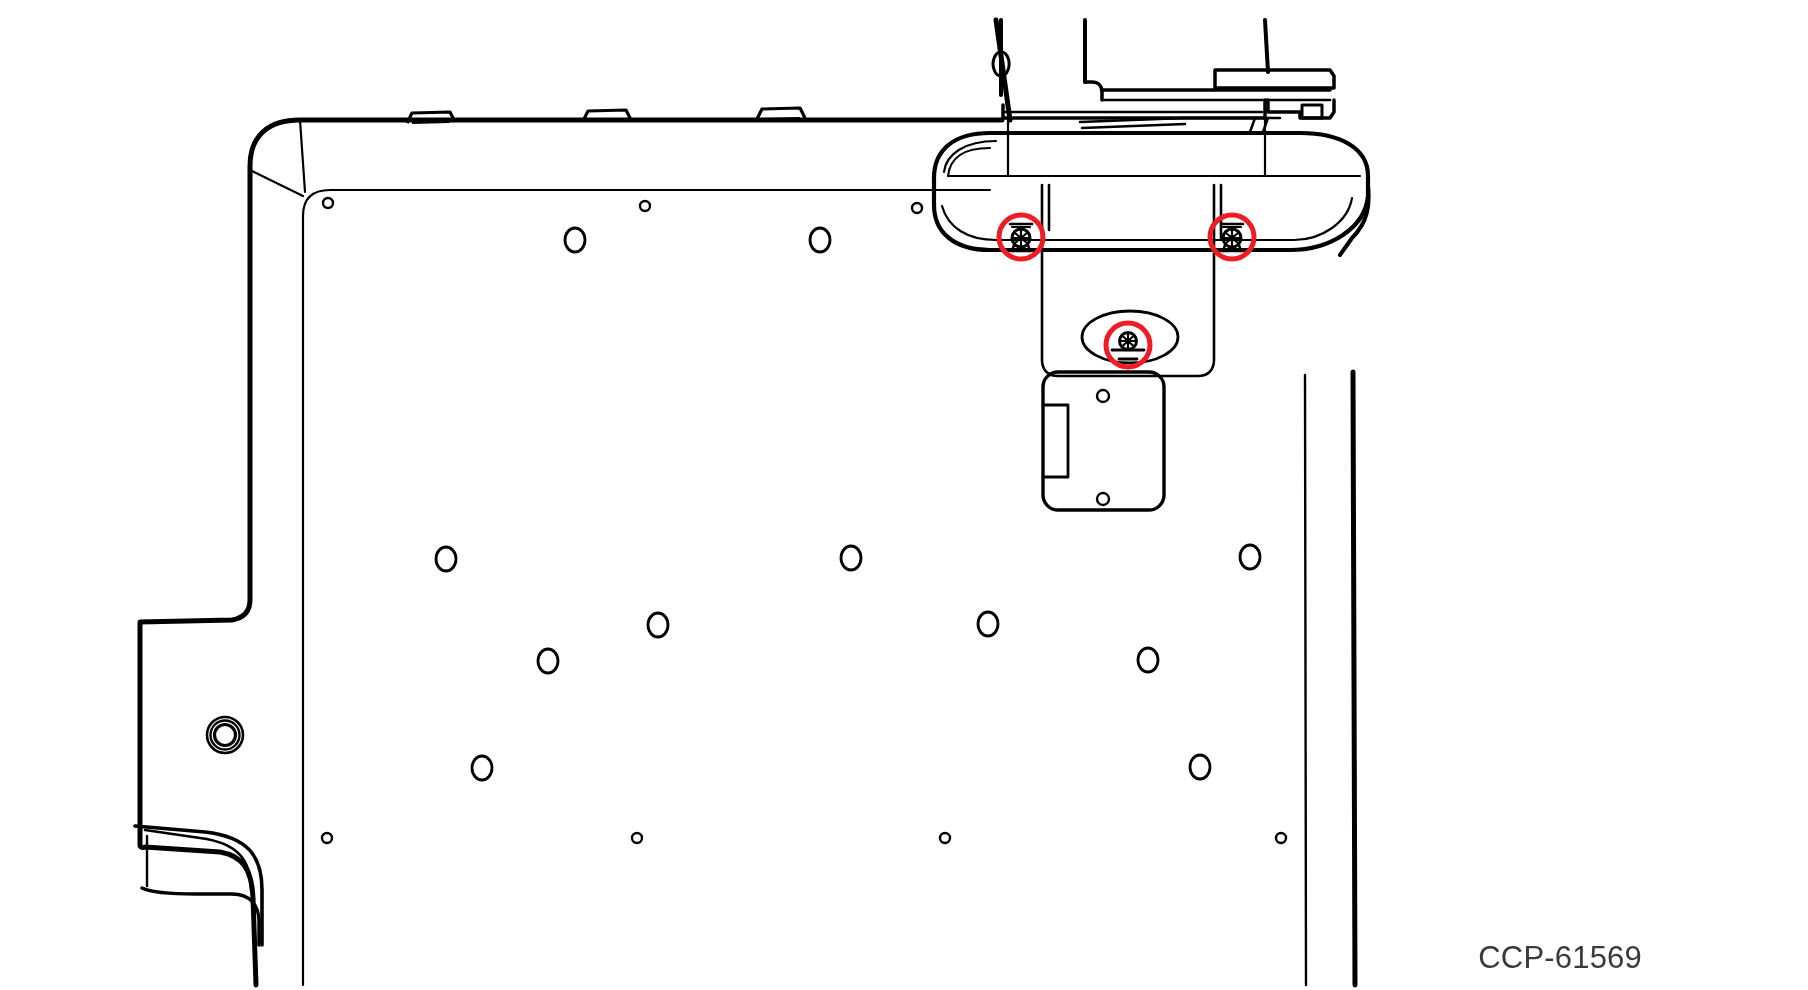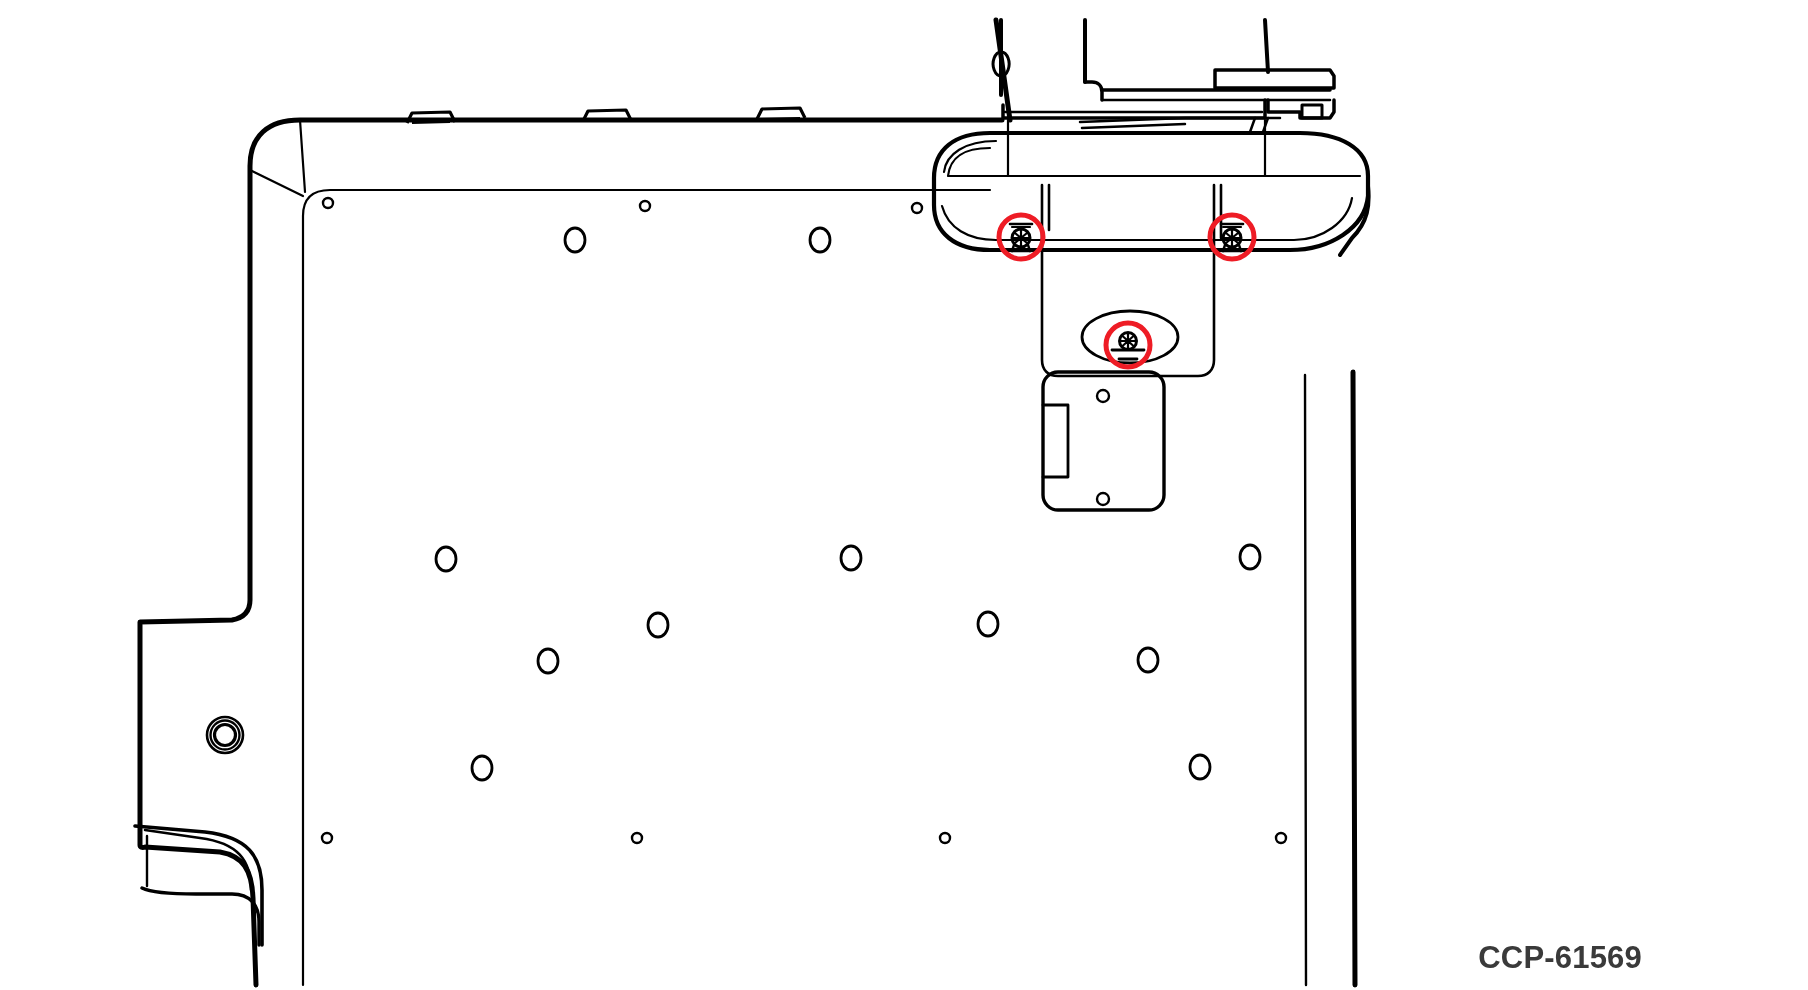--- a/index.html
+++ b/index.html
@@ -13,21 +13,20 @@
     position: relative;
     overflow: hidden;
     font-family: "Liberation Sans", sans-serif;
   }
   #diagram-root {
     position: absolute;
     left: 0;
     top: 0;
     width: 1664px;
     height: 990px;
-    font-weight: bold;
   }
   #part-svg {
     display: block;
     width: 1808px;
     height: 990px;
   }
   .part-number-label {
     position: absolute;
     right: 22px;
     bottom: 14px;

